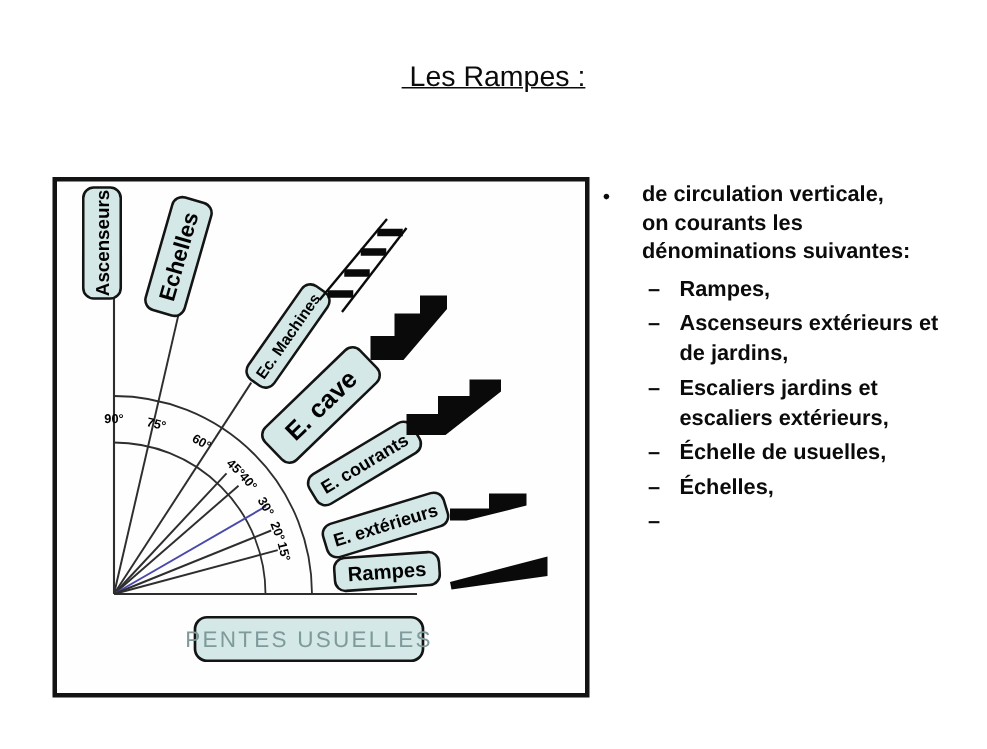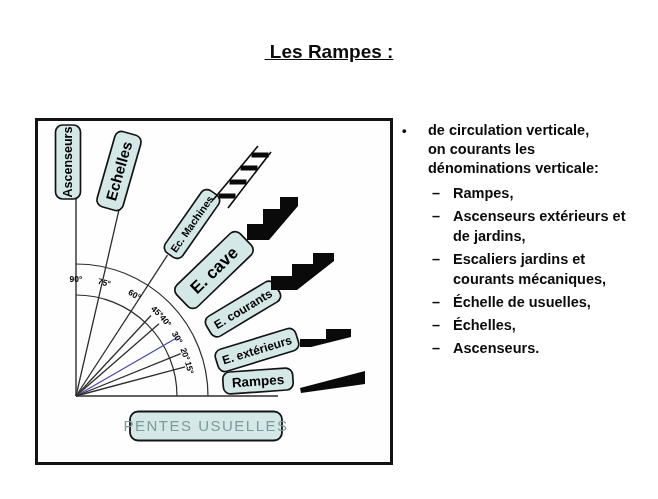--- a/index.html
+++ b/index.html
@@ -2,21 +2,21 @@
 <html><head>
 <meta charset="utf-8">
 <style>
   html,body{margin:0;padding:0;background:#ffffff;}
   .slide{
     position:relative;width:658px;height:499px;background:#ffffff;overflow:hidden;
     font-family:"Liberation Sans", sans-serif;
   }
   .title-block{
     position:absolute;left:0;top:40px;width:658px;text-align:center;
-    font-weight:bold;color:#0b0b0b;
+    font-weight:normal;color:#0b0b0b;
   }
   .title-line{font-size:19px;line-height:24px;text-decoration:underline;display:inline-block;white-space:pre;}
   .title-block .row{line-height:25px;}
   .diagram-frame{
     position:absolute;left:35px;top:118px;width:358px;height:347px;
     border:3px solid #131313;box-sizing:border-box;background:#fefefe;
   }
   .diagram-frame svg{display:block;width:352px;height:341px;}
   .content-panel{
     position:absolute;left:402px;top:121px;width:252px;
@@ -122,58 +122,55 @@
         <polygon points="265,270 330,253 330,266 266,275" fill="#0a0a0a"></polygon>
       </svg>
   </div>
 
   <div class="content-panel">
     <div class="main-bullet">
       <span class="bullet-marker">•</span>
       <div class="main-lines">
           <div>de circulation verticale,</div>
           <div>on courants les</div>
-          <div>dénominations verticale:</div>
+          <div>dénominations suivantes:</div>
         </div>
     </div>
     <div class="sub-list">
         <div class="sub-item">
           <span class="dash">–</span>
           <div class="sub-lines">
             <div>Rampes,</div>
           </div>
         </div>
         <div class="sub-item">
           <span class="dash">–</span>
           <div class="sub-lines">
             <div>Ascenseurs extérieurs et</div>
             <div>de jardins,</div>
           </div>
         </div>
         <div class="sub-item">
           <span class="dash">–</span>
           <div class="sub-lines">
             <div>Escaliers jardins et</div>
-            <div>courants mécaniques,</div>
+            <div>escaliers extérieurs,</div>
           </div>
         </div>
         <div class="sub-item">
           <span class="dash">–</span>
           <div class="sub-lines">
             <div>Échelle de usuelles,</div>
           </div>
         </div>
         <div class="sub-item">
           <span class="dash">–</span>
           <div class="sub-lines">
             <div>Échelles,</div>
           </div>
         </div>
         <div class="sub-item">
           <span class="dash">–</span>
-          <div class="sub-lines">
-            <div>Ascenseurs.</div>
-          </div>
         </div>
       </div>
   </div>
 
 </div>
 
 </body></html>

